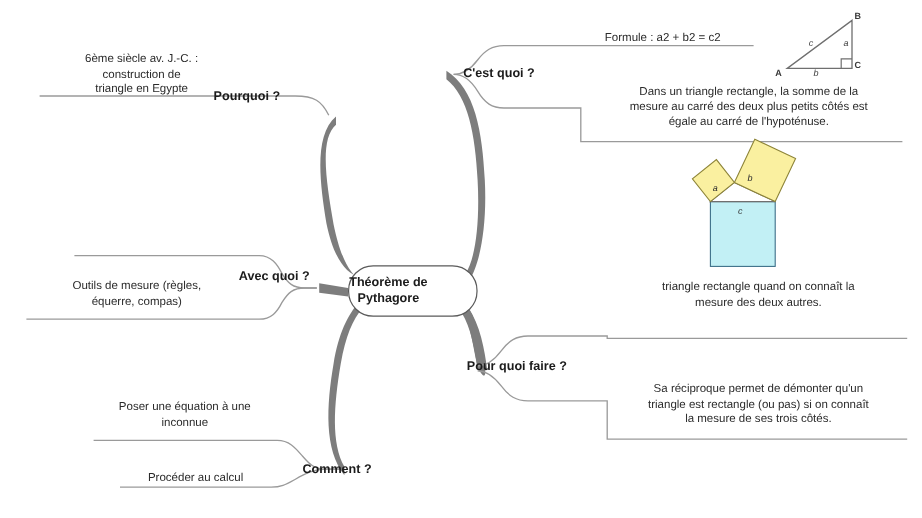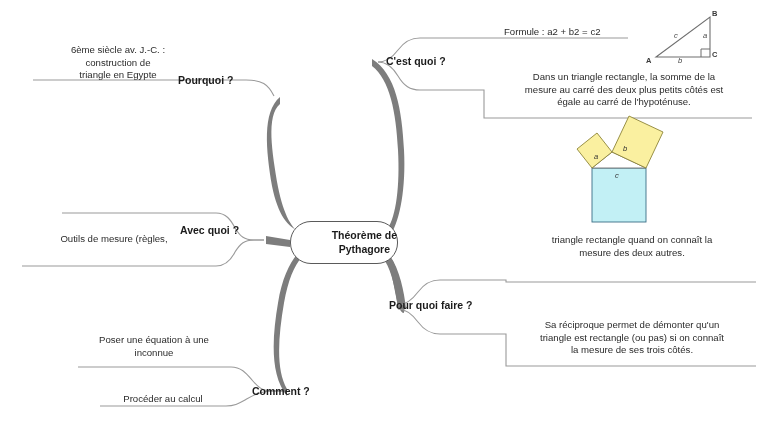--- a/index.html
+++ b/index.html
@@ -33,21 +33,21 @@
   #central-node {
     left: 290px;
     top: 221px;
     width: 108px;
     height: 43px;
     border: 1.4px solid #5a5a5a;
     border-radius: 21px;
     background: #ffffff;
     display: flex;
     align-items: center;
-    justify-content: flex-end;
+    justify-content: flex-start;
     text-align: center;
     font-size: 10.5px;
     font-weight: bold;
     color: #1b1b1b;
     line-height: 1.28;
     z-index: 6;
   }
   
   .branch-label {
     position: absolute;
@@ -153,37 +153,38 @@
 
   <div id="central-node" class="node">
     <div>
       <div>Théorème de</div>
       <div>Pythagore</div>
     </div>
   </div>
 
   <div class="branch-label" style="left:178px; top:74px;">Pourquoi ?</div>
 
-  <div class="branch-label" style="left:180px; top:224px;">Avec quoi ?</div>
+  <div class="branch-label" style="left:199px; top:224px;">Avec quoi ?</div>
 
   <div class="branch-label" style="left:252px; top:385px;">Comment ?</div>
 
   <div class="branch-label" style="left:386px; top:55px;">C'est quoi ?</div>
 
   <div class="branch-label" style="left:389px; top:299px;">Pour quoi faire ?</div>
 
   <div class="leaf center" style="left:33px; top:44px; width:170px;">
     <div>6ème siècle av. J.-C. :</div>
     <div>construction de</div>
     <div>triangle en Egypte</div>
   </div>
 
 
   <div class="leaf center" style="left:22px; top:233px; width:184px;">
     <div>Outils de mesure (règles,</div>
+    <div>équerre, compas)</div>
   </div>
 
   <div class="leaf center" style="left:74px; top:334px; width:160px;">
     <div>Poser une équation à une</div>
     <div>inconnue</div>
   </div>
 
   <div class="leaf center" style="left:98px; top:393px; width:130px;">
     <div>Procéder au calcul</div>
   </div>

